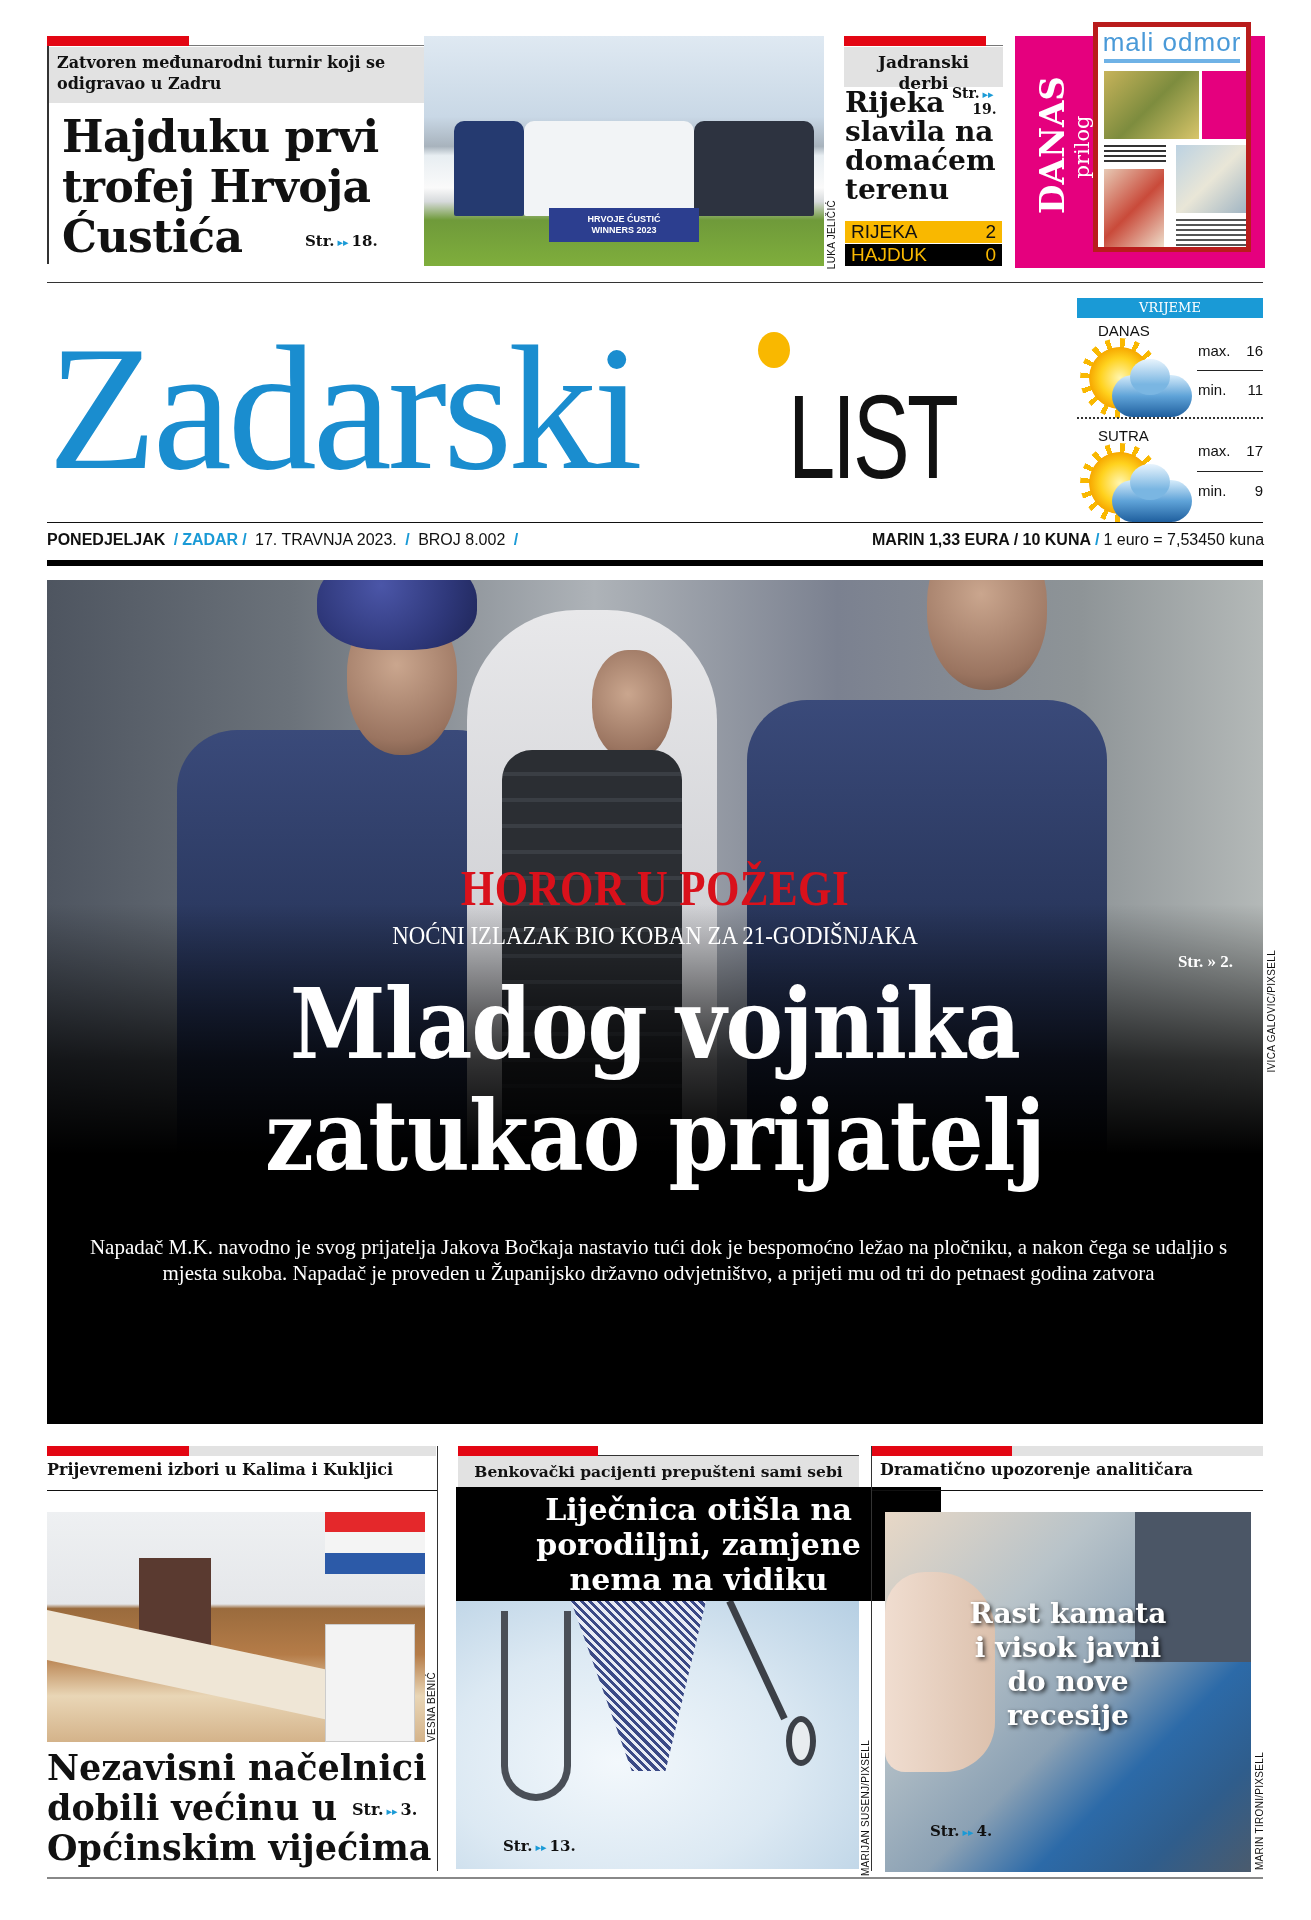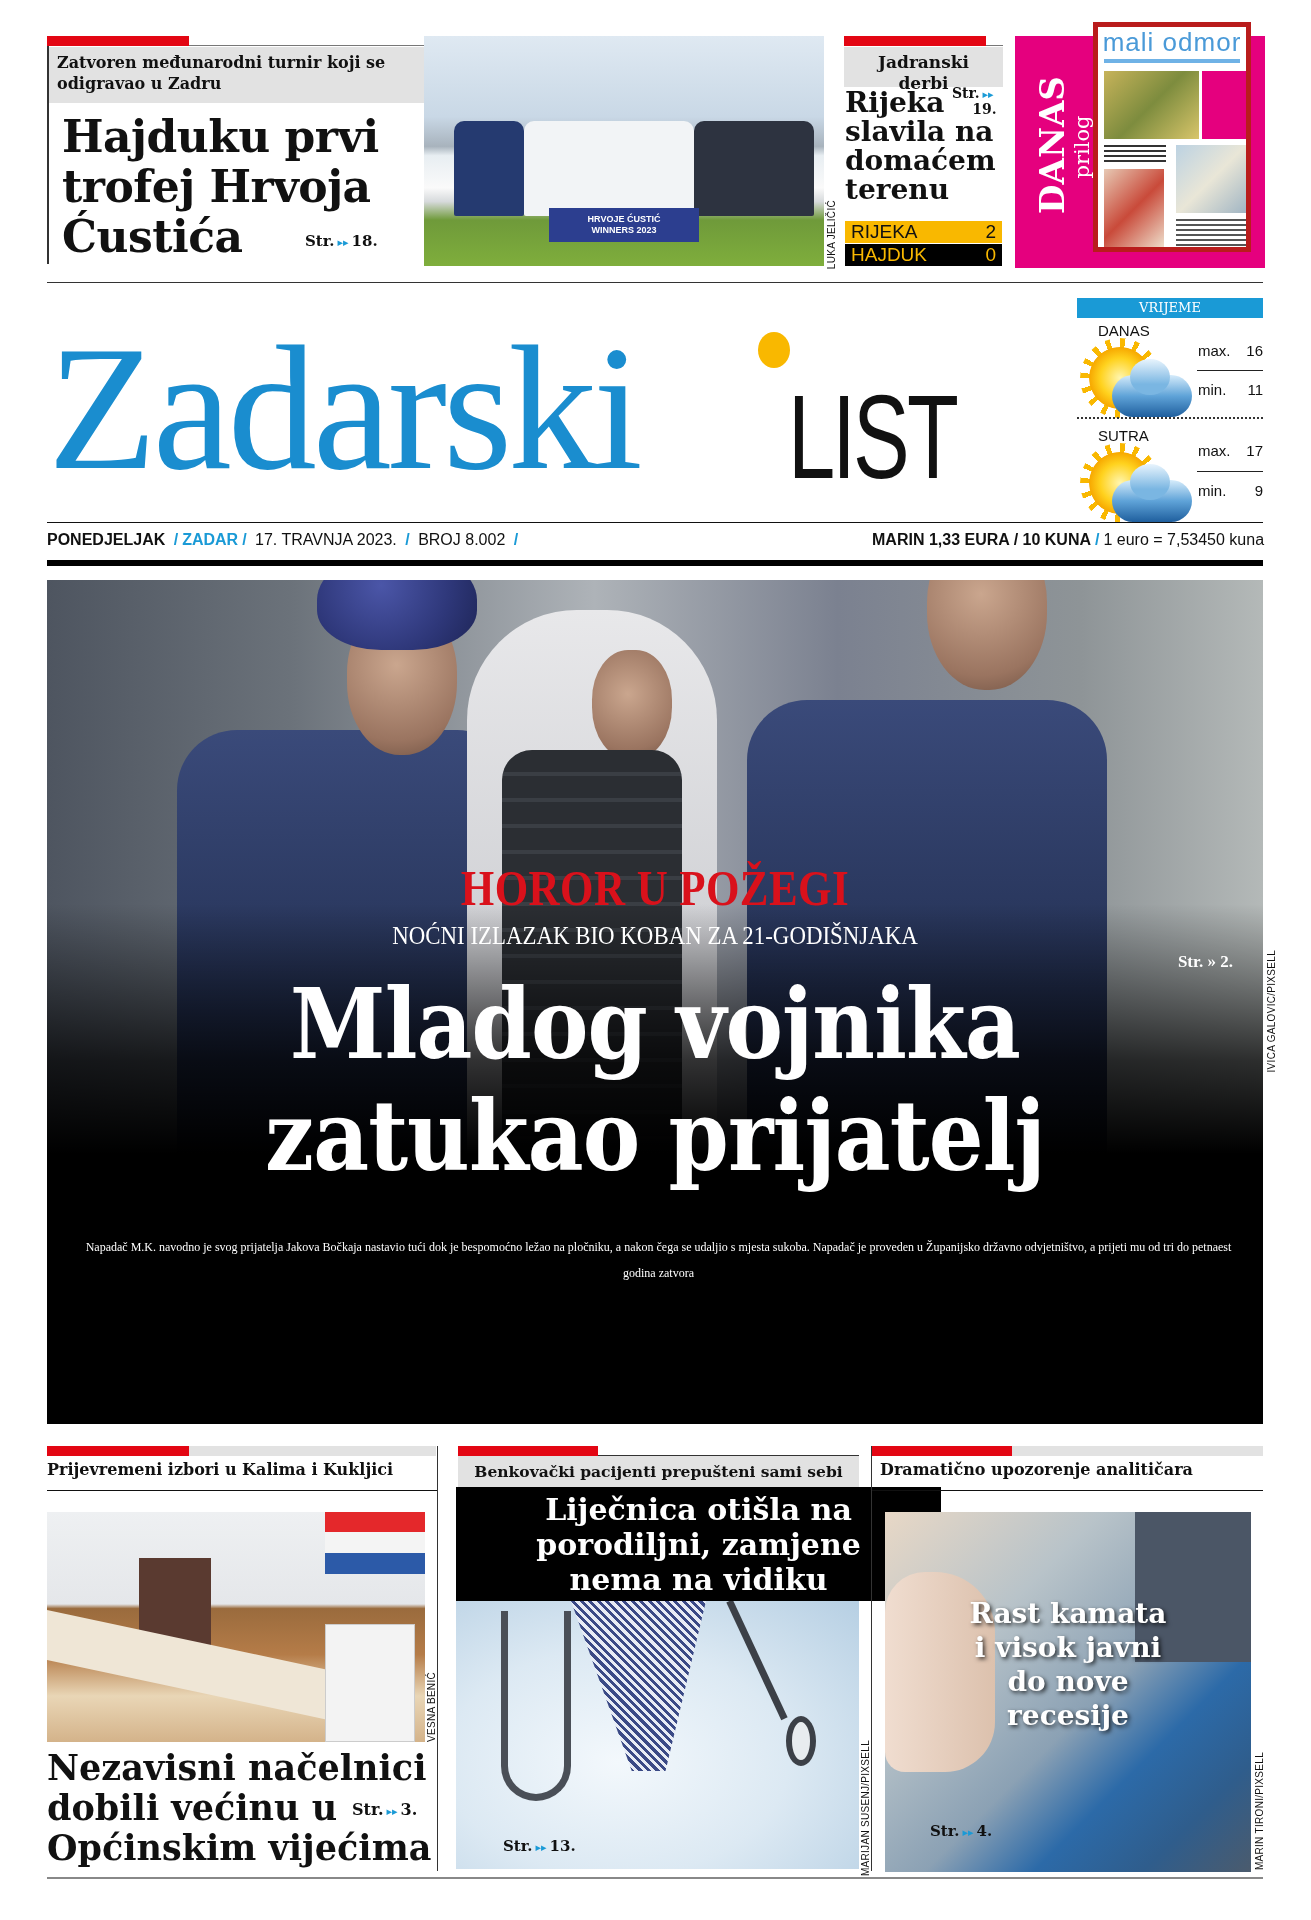--- a/index.html
+++ b/index.html
@@ -56,21 +56,21 @@
   .cop { position: absolute; background: linear-gradient(180deg, #3a4a7a 0%, #243154 40%, #1b2440 100%); border-radius: 60px 60px 0 0; }
   .beret { position: absolute; border-radius: 50% 50% 40% 40%; background: radial-gradient(circle at 40% 35%, #4b56a8 0%, #2e3779 60%, #1d2455 100%); }
   .face { position: absolute; border-radius: 45% 45% 48% 48%; background: radial-gradient(circle at 45% 40%, #caa68e 0%, #9a7460 70%, #6e5142 100%); }
   #hoodie { position: absolute; left: 420px; top: 30px; width: 250px; height: 580px; border-radius: 110px 110px 20px 20px; background: linear-gradient(180deg, #e8e8ea 0%, #cfd0d4 60%, #b9babe 100%); }
   #vest { position: absolute; left: 455px; top: 170px; width: 180px; height: 430px; border-radius: 30px 30px 10px 10px; background: repeating-linear-gradient(180deg, #2b2e33 0 22px, #3a3e44 22px 26px); }
   #shade { position: absolute; left: 0; right: 0; bottom: 0; height: 520px; background: linear-gradient(180deg, rgba(0,0,0,0) 0%, rgba(0,0,0,0.75) 30%, #000 48%, #000 100%); }
   #kick-red { position: absolute; left: 0; width: 100%; top: 282px; text-align: center; font-family: "Liberation Serif", serif; font-weight: bold; font-size: 50px; line-height: 52px; color: #d9111b; transform: scaleX(0.86); letter-spacing: 0.5px; }
   #kick-sub { position: absolute; left: 0; width: 100%; top: 341px; text-align: center; font-family: "Liberation Serif", serif; font-size: 26px; line-height: 30px; color: #fff; transform: scaleX(0.88); }
   #main-str { position: absolute; right: 30px; top: 372px; font-family: "Liberation Serif", serif; font-weight: bold; font-size: 17px; color: #fff; }
   #main-head { position: absolute; left: 0; width: 100%; top: 388px; text-align: center; font-family: "DejaVu Serif", serif; font-weight: bold; color: #fff; font-size: 98px; line-height: 112px; transform: scaleX(0.88); letter-spacing: -1px; }
-  #main-lede { position: absolute; left: 25px; right: 18px; top: 654px; text-align: center; font-family: "Liberation Serif", serif; font-size: 12px; line-height: 26px; color: #fff; }
+  #main-lede { position: absolute; left: 25px; right: 18px; top: 654px; text-align: center; font-family: "Liberation Serif", serif; font-size: 21px; line-height: 26px; color: #fff; }
   #main-credit { left: 1266px; top: 950px; }
 
   
   .bcol-head { position: absolute; font-family: "DejaVu Serif", serif; font-weight: bold; font-size: 16px; line-height: 22px; color: #111; white-space: nowrap; }
   .photo { position: absolute; overflow: hidden; }
   #b1-photo { left: 47px; top: 1512px; width: 378px; height: 230px; background: linear-gradient(180deg, #eef0f2 0%, #e5e7ea 40%, #9a6b3d 42%, #b57c48 62%, #e9d6b6 80%, #d4b38a 100%); }
   #b1-head { left: 47px; top: 1748px; width: 390px; font-size: 35px; line-height: 40px; font-weight: bold; }
   #b2-black { left: 456px; top: 1487px; width: 485px; height: 114px; background: #000; color: #fff; text-align: center; font-family: "DejaVu Serif", serif; font-weight: bold; font-size: 30px; line-height: 35px; padding-top: 5px; }
   #b2-photo { left: 456px; top: 1601px; width: 403px; height: 268px; background: radial-gradient(ellipse at 40% 60%, #f3f8fc 0%, #dce9f3 50%, #b6cfe3 100%); }
   #b3-photo { left: 885px; top: 1512px; width: 366px; height: 360px; background: linear-gradient(135deg, #e8d8c6 0%, #b8c3c9 30%, #8ba1b4 55%, #2c6aa8 70%, #2f5d8c 85%, #4b5b6d 100%); }

